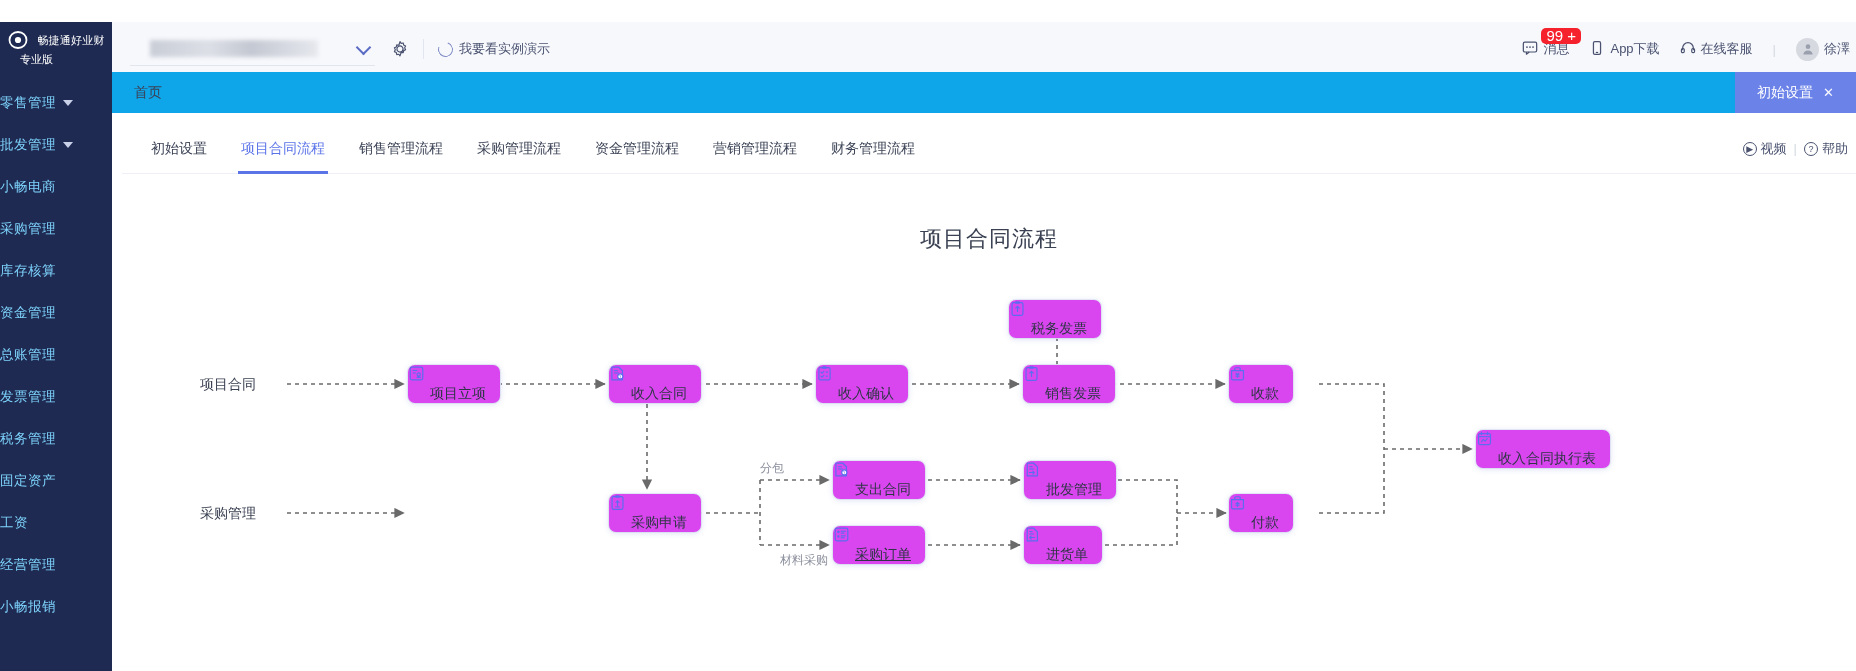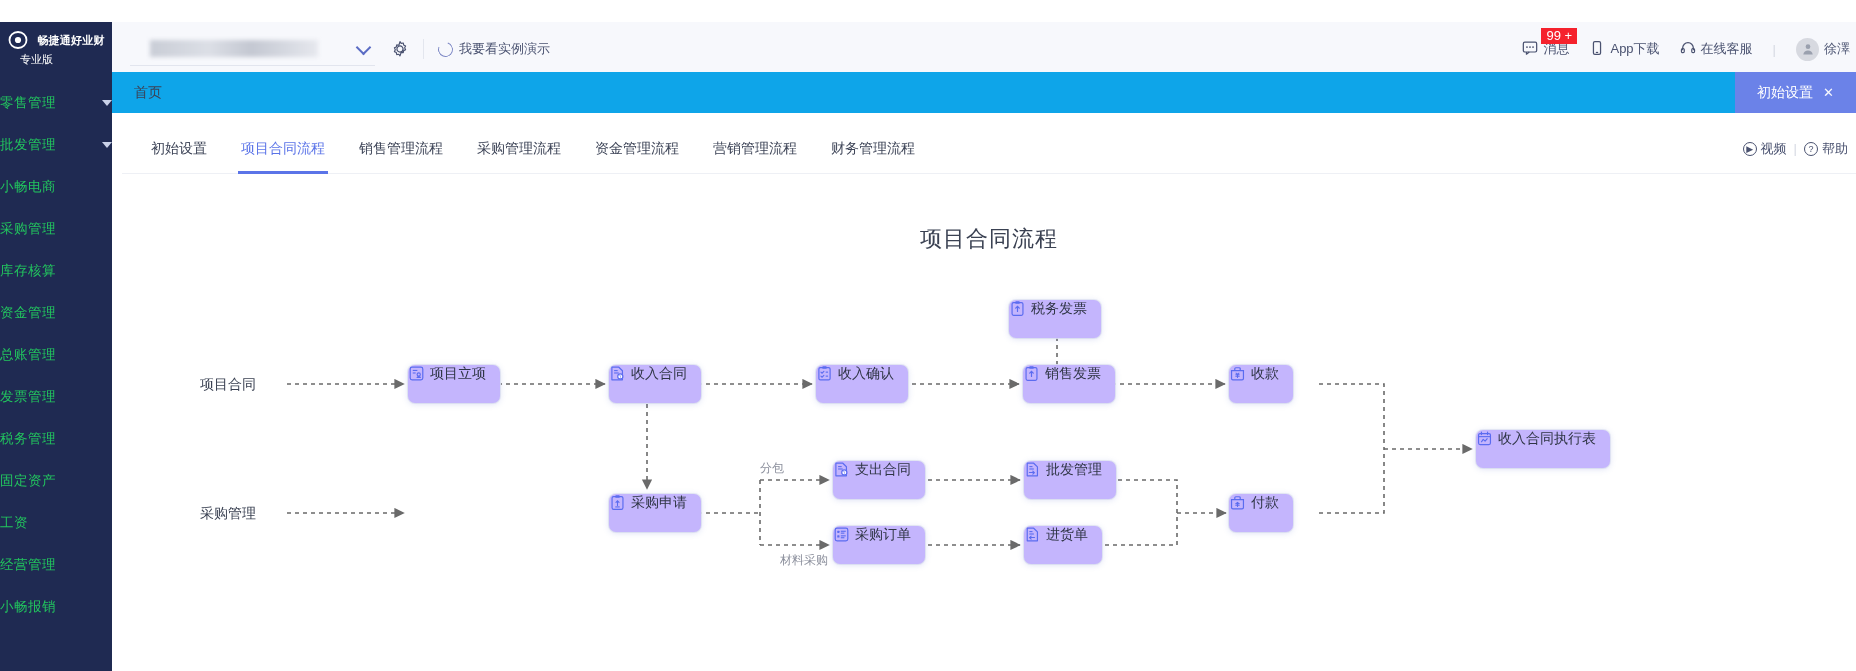--- a/index.html
+++ b/index.html
@@ -13,36 +13,36 @@
 
   
   .sidebar {
     position: absolute; left: 0; top: 22px; width: 112px; height: 649px;
     background: #1f2a52; color: #e8ecf6;
   }
   .brand {
     display: flex; flex-direction: column; align-items: center;
     padding-top: 7px; height: 54px;
   }
-  .brand-row { display: flex; align-items: center; gap: 8px; font-weight: bold; }
+  .brand-row { display: flex; align-items: center; gap: 8px; }
   .brand-logo {
     width: 22px; height: 22px; border-radius: 50%;
     background: #1f2a52; position: relative; flex: 0 0 auto;
   }
   .brand-logo svg { display:block; }
   .brand-name {
     font-size: 11px; color: #ffffff; letter-spacing: .2px; white-space: nowrap;
     overflow: hidden; max-width: 72px;
   }
   .brand-sub { font-size: 11px; color: #ffffff; align-self: flex-start; margin-left: 20px; margin-top: 1px; }
 
   .nav { margin-top: 6px; }
   .nav-item {
-    height: 42px; display: flex; align-items: center; justify-content: space-between;
-    font-size: 13.5px; color: #22c55e; cursor: pointer; position: relative;
+    height: 42px; display: flex; align-items: center; justify-content: flex-start;
+    font-size: 13.5px; color: #7dd3fc; cursor: pointer; position: relative;
     letter-spacing: .5px;
   }
   .caret {
     width: 0; height: 0; margin-left: 7px;
     border-left: 5px solid transparent; border-right: 5px solid transparent;
     border-top: 6px solid #c9d1e8;
   }
 
   
   .topbar {
@@ -71,22 +71,22 @@
     width: 15px; height: 15px; border: 1.6px solid #7b86c4; border-radius: 50%;
     transform: rotate(-25deg); border-top-color: transparent;
   }
   .topbar-right {
     margin-left: auto; display: flex; align-items: center; gap: 20px;
     padding-right: 6px; font-size: 13px; color: #4a5270;
   }
   .tb-item { display: flex; align-items: center; gap: 5px; position: relative; cursor: pointer; }
   .badge {
     position: absolute; left: 19px; top: -12px;
-    background: #f5222d; color: #fff; font-size: 13px; line-height: 15px;
-    height: 16px; padding: 0 5px; border-radius: 0; white-space: nowrap;
+    background: #f5222d; color: #fff; font-size: 15px; line-height: 15px;
+    height: 16px; padding: 0 5px; border-radius: 5px; white-space: nowrap;
   }
   .avatar {
     width: 23px; height: 23px; border-radius: 50%; background: #d7d9e0;
     display: flex; align-items: center; justify-content: center;
   }
 
   
   .pagetabs {
     position: absolute; left: 112px; top: 72px; right: 0; height: 41px;
     background: #0ea5e9; display: flex; align-items: flex-end; justify-content: space-between;
@@ -130,22 +130,22 @@
 
   .chart-title {
     text-align: center; font-size: 22px; color: #3a4152; margin-top: 50px;
     letter-spacing: 1px;
   }
 
   
   .flow { position: relative; width: 100%; height: 420px; margin-top: 10px; }
   .flow svg { position: absolute; left: 0; top: 0; }
   .node {
-    position: absolute; height: 38px; background: #c4b5fd;
-    border-radius: 7px; display: flex; align-items: flex-start; gap: 8px;
+    position: absolute; height: 38px; background: #d946ef;
+    border-radius: 7px; display: flex; align-items: flex-end; gap: 8px;
     padding: 0 14px; font-size: 14px; color: #2f3545; white-space: nowrap;
     box-shadow: 0 1px 6px rgba(90,110,200,.22), 0 0 0 1px rgba(235,237,246,.9);
     cursor: pointer;
   }
   .node svg { flex: 0 0 auto; display:block; }
   .rowlabel {
     position: absolute; font-size: 14px; color: #3a4152; white-space: nowrap;
   }
   .edgelabel {
     position: absolute; font-size: 12px; color: #8b8f9c; white-space: nowrap;
@@ -508,21 +508,21 @@
           <svg width="17" height="17" viewBox="0 0 20 20">
             <path d="M3.8 2.6h7.6l4.4 4.4v10.4H3.8z" fill="none" stroke="#5b6cf0" stroke-width="1.4" stroke-linejoin="round"></path>
             <line x1="6.3" y1="6.6" x2="10" y2="6.6" stroke="#5b6cf0" stroke-width="1.3"></line>
             <line x1="6.3" y1="9.4" x2="11.6" y2="9.4" stroke="#5b6cf0" stroke-width="1.3"></line>
             <path d="M6.3 13.6h6 M10.4 11.9l1.8 1.7-1.8 1.8" fill="none" stroke="#5b6cf0" stroke-width="1.3" stroke-linecap="round" stroke-linejoin="round"></path>
           </svg>
         </span>
         <span>批发管理</span>
       </div>
 
-      <div class="node" style="left:711px; top:262px;">
+      <div class="node" style="left:711px; top:262px;text-decoration:underline;">
         <span>
           <svg width="17" height="17" viewBox="0 0 20 20">
             <rect x="2.6" y="2.6" width="14.8" height="14.8" rx="2.2" fill="none" stroke="#5b6cf0" stroke-width="1.4"></rect>
             <rect x="5" y="5.6" width="2.6" height="2.6" rx=".5" fill="#5b6cf0"></rect>
             <rect x="5" y="11" width="2.6" height="2.6" rx=".5" fill="#5b6cf0"></rect>
             <line x1="9.2" y1="6.2" x2="15" y2="6.2" stroke="#5b6cf0" stroke-width="1.3"></line>
             <line x1="9.2" y1="8.4" x2="13.4" y2="8.4" stroke="#5b6cf0" stroke-width="1.3"></line>
             <line x1="9.2" y1="11.6" x2="15" y2="11.6" stroke="#5b6cf0" stroke-width="1.3"></line>
             <line x1="9.2" y1="13.8" x2="13.4" y2="13.8" stroke="#5b6cf0" stroke-width="1.3"></line>
           </svg>

